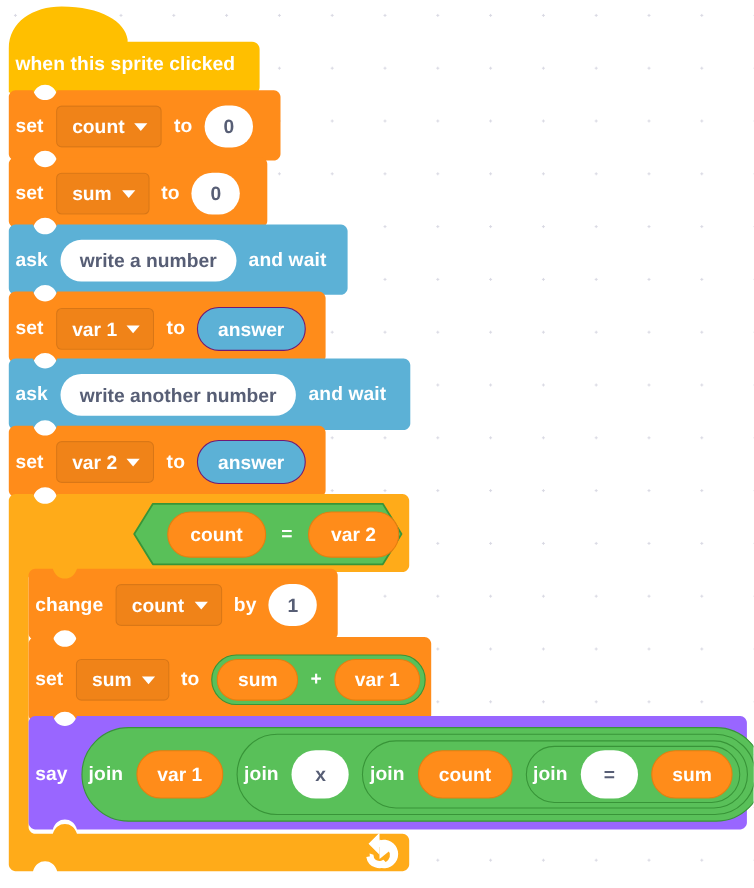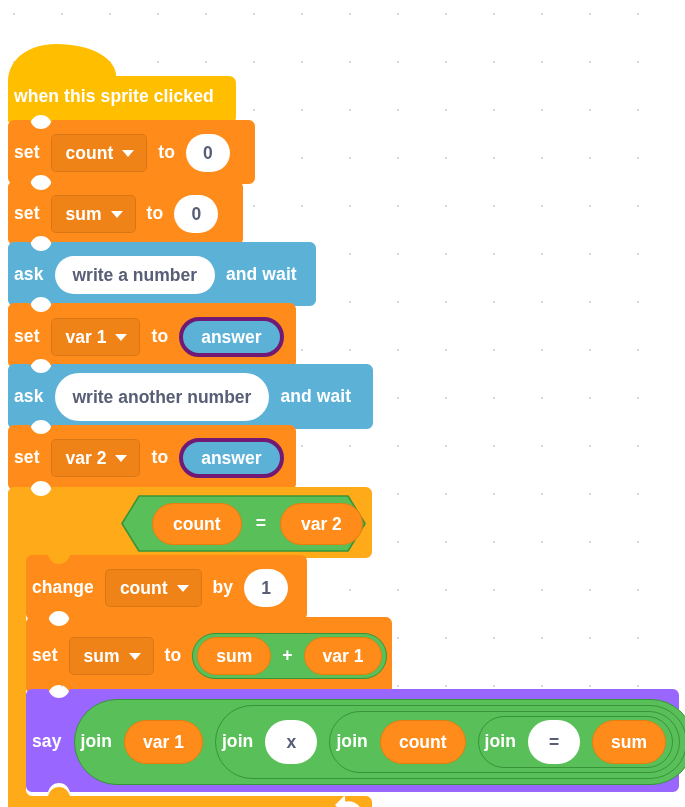--- a/index.html
+++ b/index.html
@@ -6,21 +6,21 @@
   body{
     width:685px;height:807px;
     background:#ffffff;
     background-image:radial-gradient(circle, #d9d9e3 1.1px, rgba(255,255,255,0) 1.2px);
     background-size:48px 48px;
     background-position:-10px -10px;
     font-family:"Liberation Sans", sans-serif;
     overflow:hidden;
     position:relative;
   }
-  .canvas{position:absolute;inset:0;margin-top:38px;}
+  .canvas{position:absolute;inset:0;}
 
   
   .lbl{
     color:#ffffff;font-size:17.5px;font-weight:bold;
     letter-spacing:.1px;white-space:nowrap;line-height:1;
   }
 
   
   .blk{position:absolute;display:flex;align-items:center;box-sizing:border-box;}
 
@@ -46,21 +46,21 @@
 
   
   .var-rep{
     background:#ff8c1a;border:1px solid #e67e0f;border-radius:999px;
     display:flex;align-items:center;justify-content:center;
     color:#ffffff;font-size:17.5px;font-weight:bold;
     box-sizing:border-box;white-space:nowrap;
   }
   
   .blue-rep{
-    background:#5cb1d6;border:4px solid #701a75;border-radius:999px;
+    background:#5cb1d6;border:1px solid #701a75;border-radius:999px;
     display:flex;align-items:center;justify-content:center;
     color:#ffffff;font-size:17.5px;font-weight:bold;
     box-sizing:border-box;white-space:nowrap;
   }
   
   .op-rep{
     background:#59c059;border:1px solid #389438;border-radius:999px;
     display:flex;align-items:center;box-sizing:border-box;
   }
   .svgwrap{position:absolute;top:0;left:0;pointer-events:none;}
@@ -184,21 +184,21 @@
       <span class="caret"></span>
     </div>
     <span class="lbl">to</span>
     <div class="blue-rep" style="height:40px;padding:0 18px;">
       <span>answer</span>
     </div>
   </div>
 
   <div class="blk" style="left:14px;top:340px;height:38px;gap:11px;">
     <span class="lbl">ask</span>
-    <div class="oval-in" style="height:48px;padding:0 18px;">
+    <div class="oval-in" style="height:38px;padding:0 18px;">
       <span>write another number</span>
     </div>
     <span class="lbl">and wait</span>
   </div>
 
   <div class="blk" style="left:14px;top:401px;height:38px;gap:11px;">
     <span class="lbl">set</span>
     <div class="ddown" style="height:38px;">
       <span class="txt">var 2</span>
       <span class="caret"></span>

